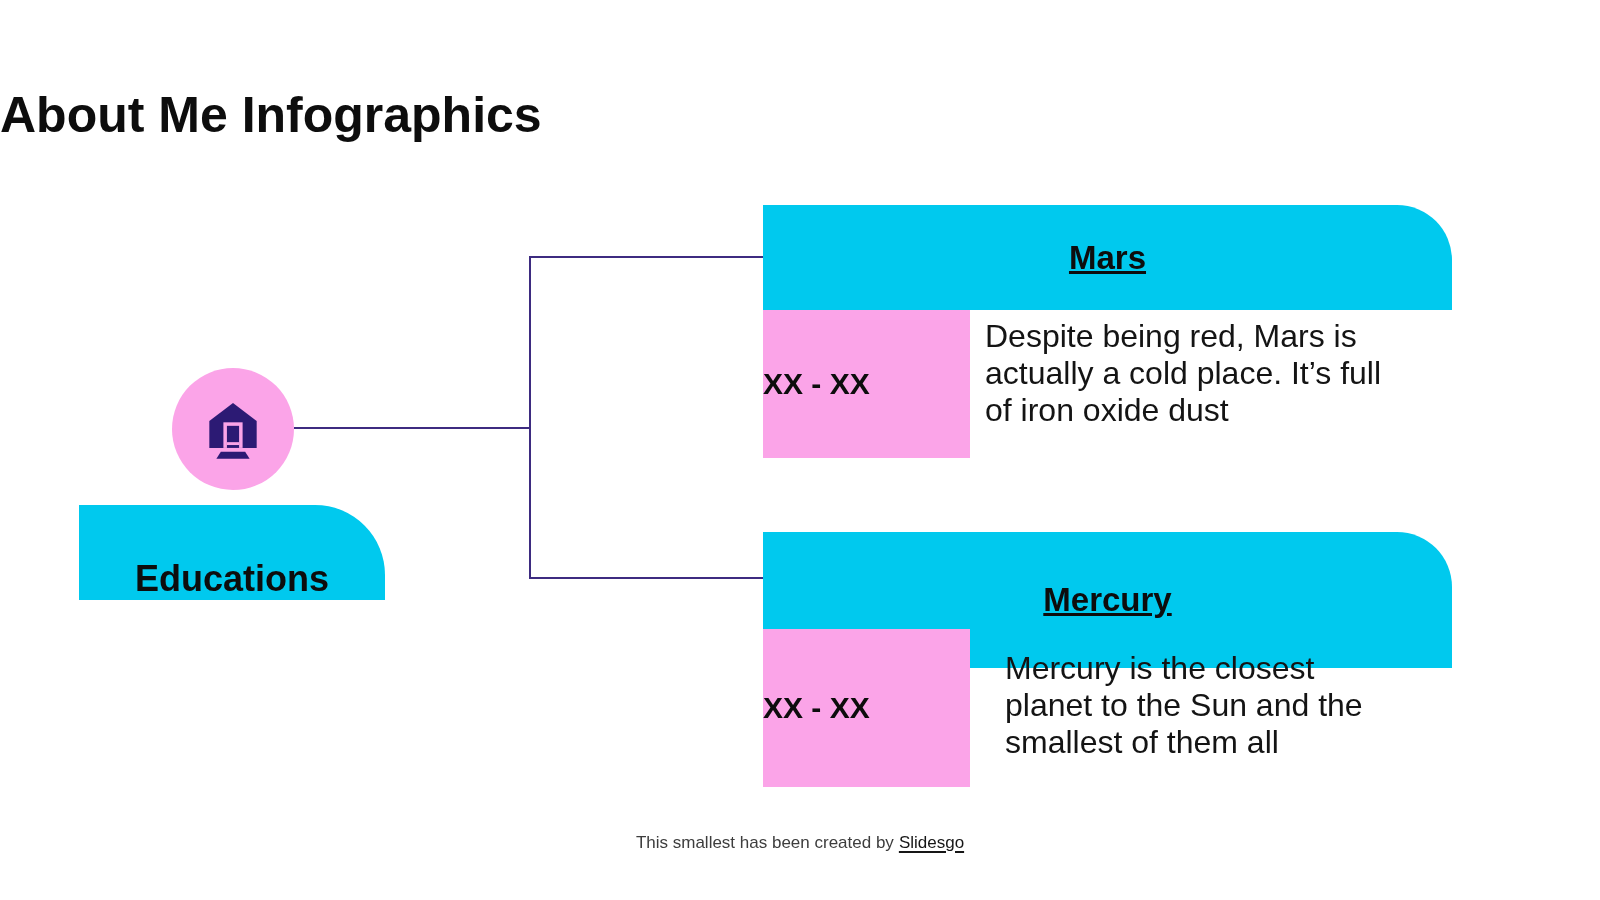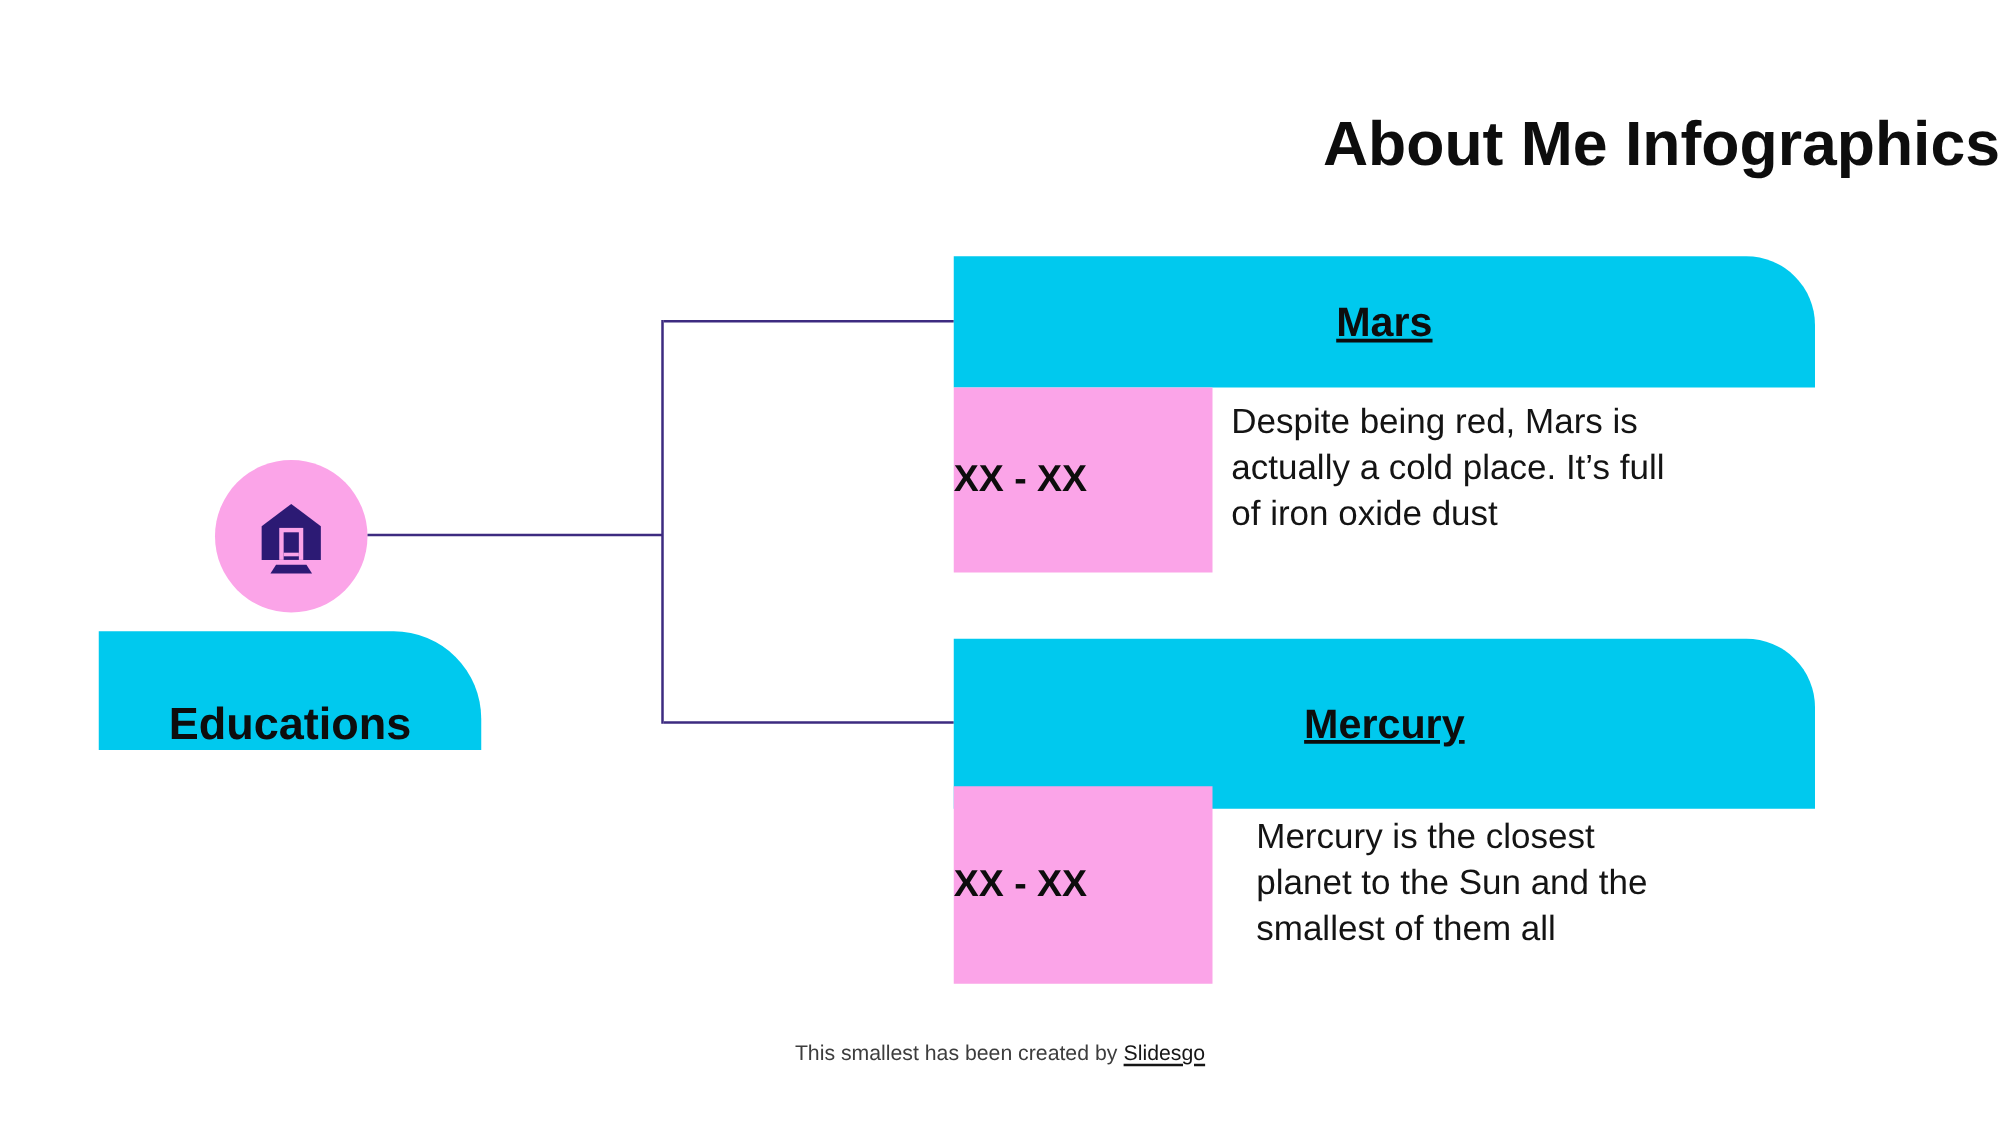--- a/index.html
+++ b/index.html
@@ -15,21 +15,21 @@
   body{
     background:#ffffff;
     font-family:"Liberation Sans", sans-serif;
     position:relative;
     overflow:hidden;
   }
   .slide{position:absolute;inset:0;width:1600px;height:900px;background:#fff;}
 
   .slide-title{
     position:absolute;left:0;right:0;top:86px;
-    text-align:right;
+    text-align:left;
     font-size:50px;font-weight:800;
     color:var(--text-dark);
     letter-spacing:0px;
   }
 
   
   .icon-circle{
     position:absolute;left:172px;top:368px;
     width:122px;height:122px;border-radius:50%;
     background:var(--pink);
@@ -55,34 +55,34 @@
 
   
   .card-header{
     position:absolute;left:763px;width:689px;
     background:var(--cyan);
     border-radius:0 55px 0 0;
     display:flex;align-items:center;justify-content:center;
     font-size:33px;font-weight:700;color:var(--text-dark);text-decoration:underline;
   }
   .card-header.mars{top:205px;height:105px;}
-  .card-header.mercury{top:511px;height:136px;}
+  .card-header.mercury{top:532px;height:136px;}
 
   .range-box{
     position:absolute;left:763px;width:207px;
     background:var(--pink);
     display:flex;align-items:center;justify-content:flex-start;
     font-size:30px;font-weight:700;color:var(--text-dark);
   }
   .range-box.mars{top:310px;height:148px;}
   .range-box.mercury{top:629px;height:158px;}
 
   .card-desc{
     position:absolute;left:985px;width:450px;
-    font-size:28px;line-height:37px;color:#141414;
+    font-size:32px;line-height:37px;color:#141414;
     white-space:pre-line;
   }
   .card-desc.mars{top:318px;}
   .card-desc.mercury{top:650px;margin-left:20px;}
 
   
   .footer-credit{
     position:absolute;left:0;right:0;top:833px;
     text-align:center;
     font-size:17px;color:var(--footer-gray);

